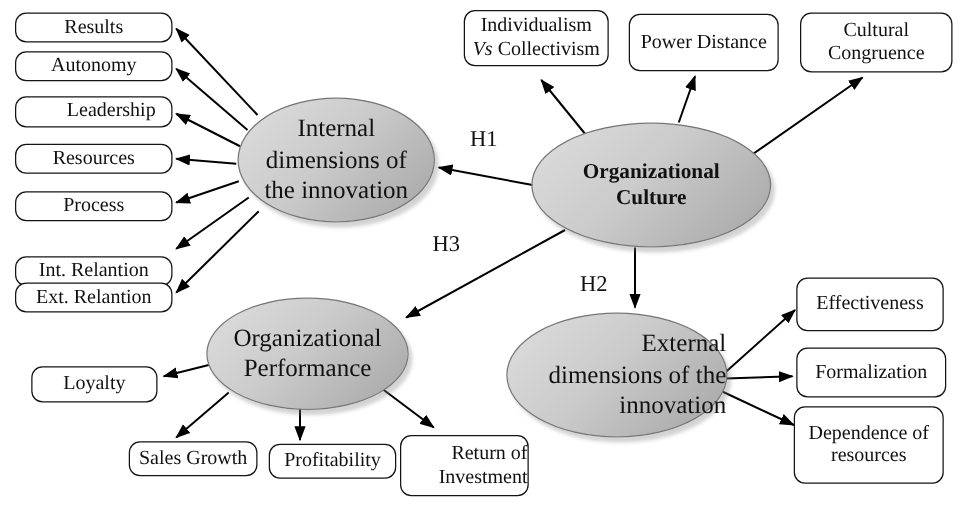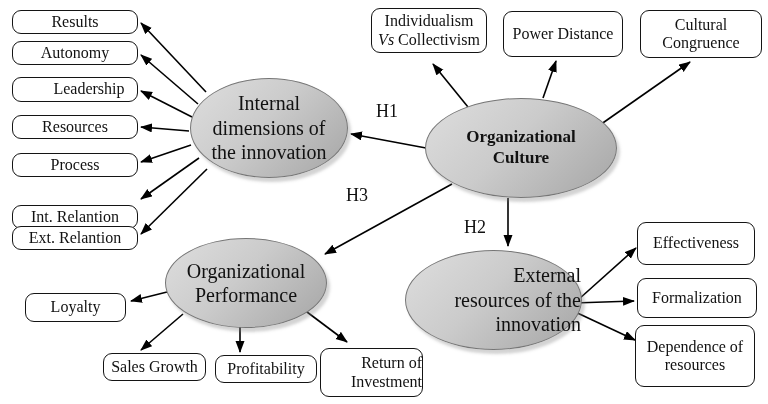--- a/index.html
+++ b/index.html
@@ -170,21 +170,21 @@
   <div class="ellipse bold" style="left:425px;top:98px;width:192px;height:100px;">
     <span class="ln">Organizational</span>
     <span class="ln">Culture</span>
   </div>
   <div class="ellipse" style="left:165px;top:238px;width:162px;height:90px;">
     <span class="ln">Organizational</span>
     <span class="ln">Performance</span>
   </div>
   <div class="ellipse" style="left:405px;top:250px;width:177px;height:100px;align-items:flex-end;">
     <span class="ln">External</span>
-    <span class="ln">resources of the</span>
+    <span class="ln">dimensions of the</span>
     <span class="ln">innovation</span>
   </div>
 
   <span class="hlabel" style="left:376px;top:101px;">H1</span>
   <span class="hlabel" style="left:464px;top:217px;">H2</span>
   <span class="hlabel" style="left:346px;top:185px;">H3</span>
 
 </div>
 
 </body></html>

